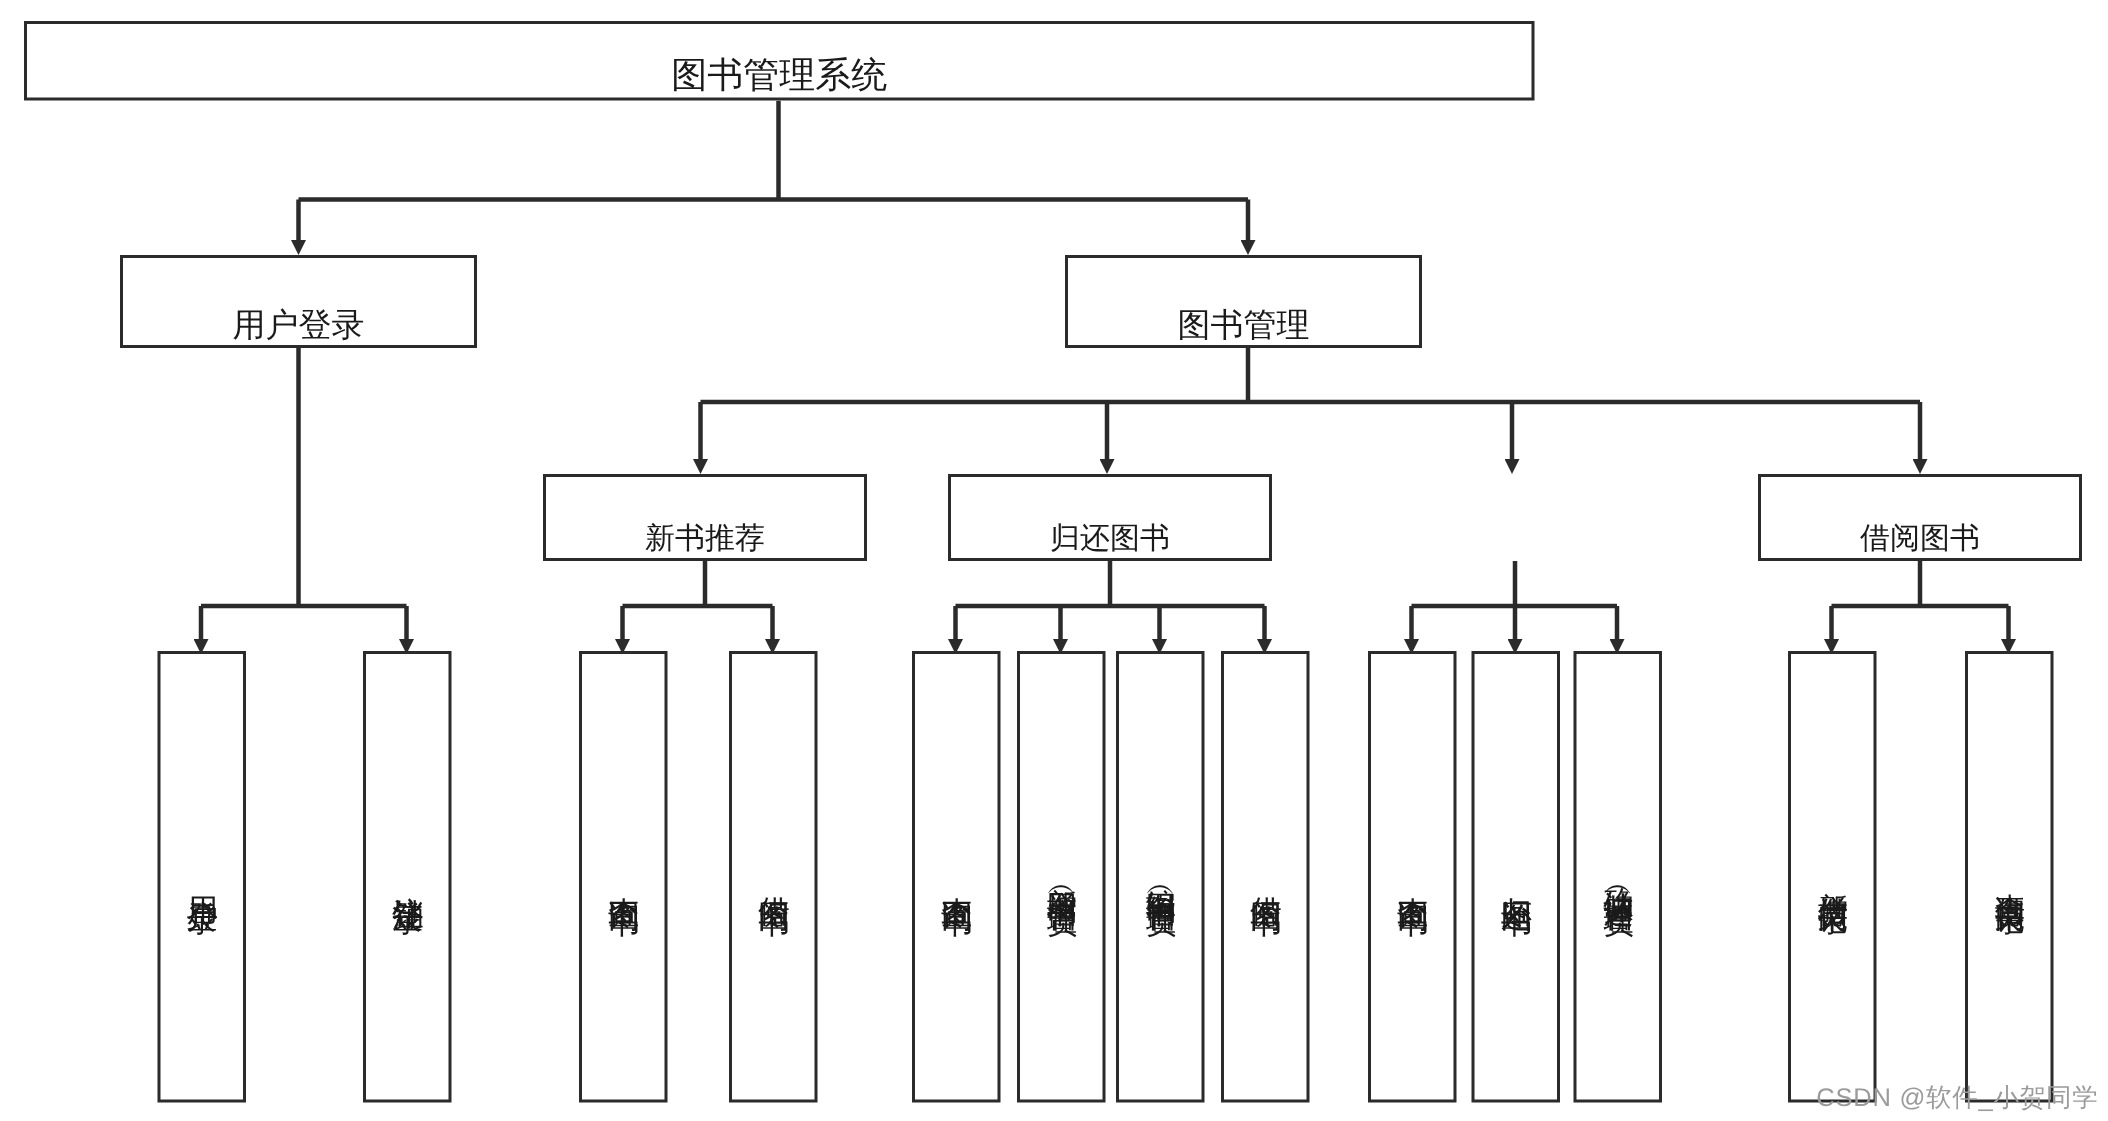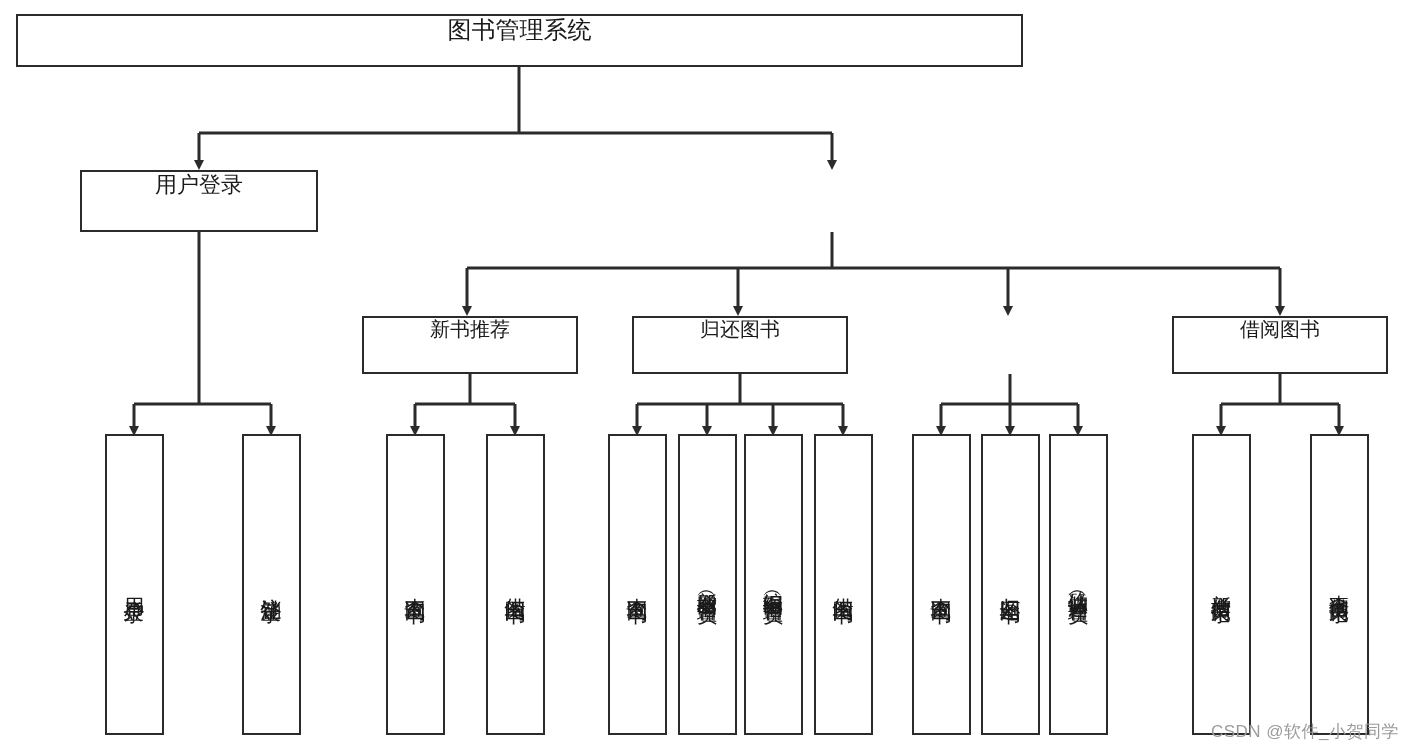--- a/index.html
+++ b/index.html
@@ -25,21 +25,21 @@
     width: 1405px;
     height: 747px;
     pointer-events: none;
   }
   .node {
     position: absolute;
     box-sizing: border-box;
     background: #ffffff;
     border: 2px solid #2b2b2b;
     display: flex;
-    align-items: flex-start;
+    align-items: flex-end;
     justify-content: center;
     color: #1a1a1a;
     z-index: 2;
   }
   .node .label {
     display: block;
     text-align: center;
     line-height: 1.18;
     white-space: pre-line;
   }
@@ -135,20 +135,23 @@
   </svg>
 
   <div class="node root" style="left:16px; top:14px; width:1007px; height:53px;">
     <span class="label">图书管理系统</span>
   </div>
 
   <div class="node level2" style="left:80px; top:170px; width:238px; height:62px;">
     <span class="label">用户登录</span>
   </div>
 
+  <div class="node level2" style="left:710px; top:170px; width:238px; height:62px;">
+    <span class="label">图书管理</span>
+  </div>
 
   <div class="node level3" style="left:362px; top:316px; width:216px; height:58px;">
     <span class="label">新书推荐</span>
   </div>
 
   <div class="node level3" style="left:632px; top:316px; width:216px; height:58px;">
     <span class="label">归还图书</span>
   </div>
 
 

